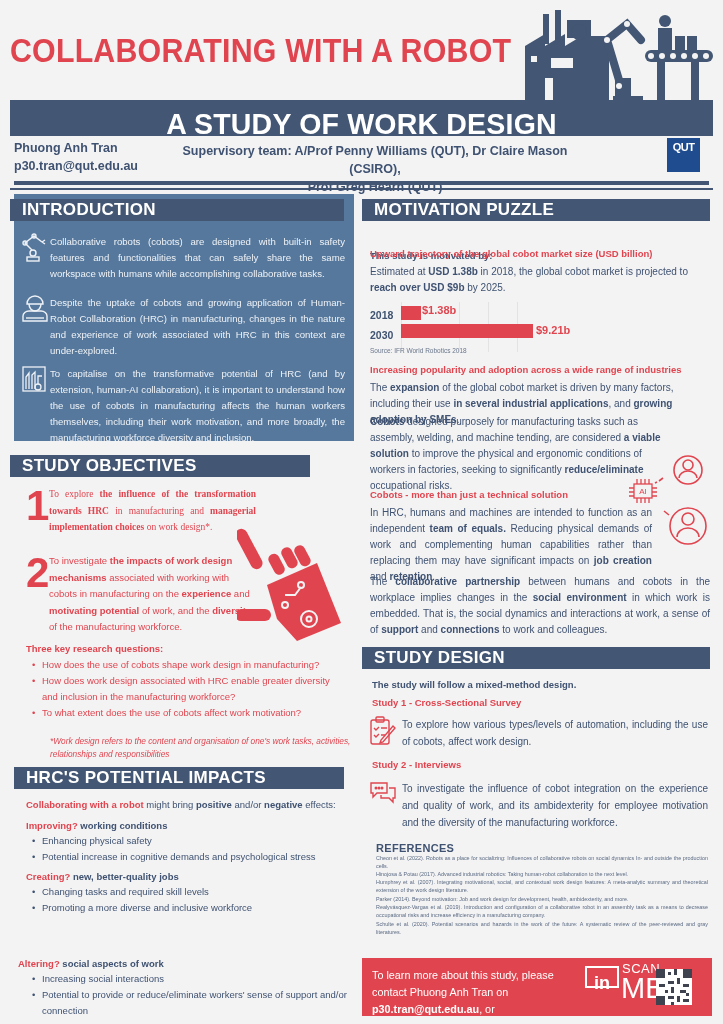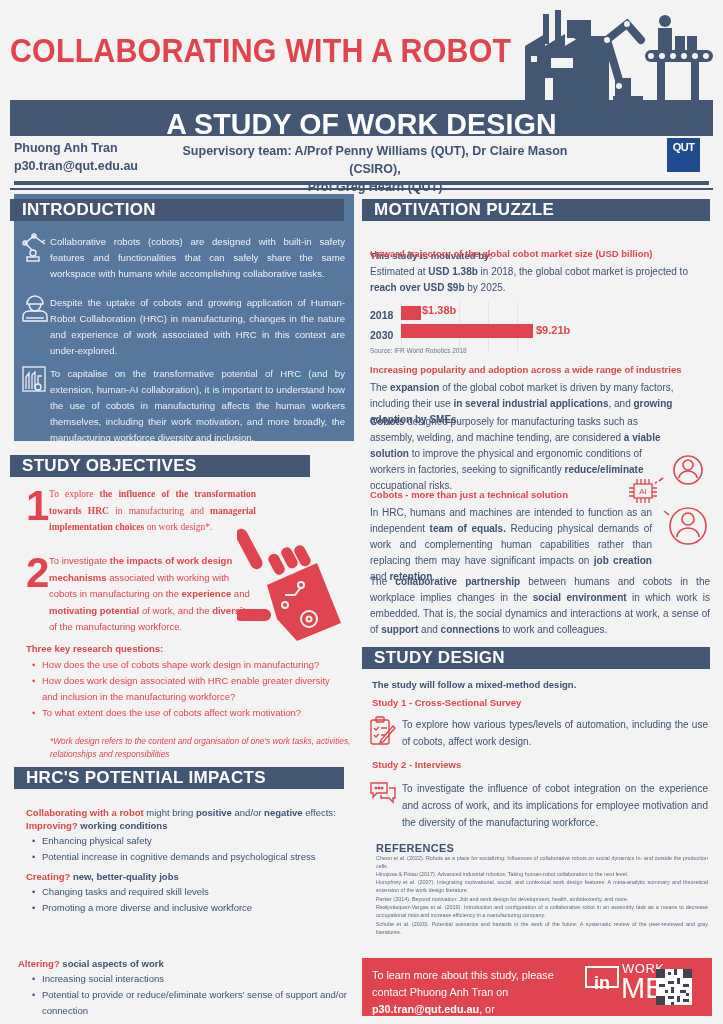--- a/index.html
+++ b/index.html
@@ -173,21 +173,21 @@
 
 <div class="red-h" style="left:26px;top:643px;">Three key research questions:</div>
 <ul class="bullets red" style="left:30px;top:657px;width:318px;">
   <li>How does the use of cobots shape work design in manufacturing?</li>
   <li>How does work design associated with HRC enable greater diversity and inclusion in the manufacturing workforce?</li>
   <li>To what extent does the use of cobots affect work motivation?</li>
 </ul>
 <div class="txt red" style="left:26px;top:735px;width:320px;font-size:8.3px;line-height:13px;font-style:italic;margin-left:24px;">*Work design refers to the content and organisation of one's work tasks, activities, relationships and responsibilities</div>
 
 <div class="sec-head" style="left:14px;top:767px;width:330px;">HRC'S POTENTIAL IMPACTS</div>
-<div class="txt" style="left:26px;top:797px;width:320px;margin-top:8px;"><b class="red">Collaborating with a robot</b><span> might bring </span><b>positive</b><span> and/or </span><b>negative</b><span> effects:</span></div>
+<div class="txt" style="left:26px;top:797px;width:320px;"><b class="red">Collaborating with a robot</b><span> might bring </span><b>positive</b><span> and/or </span><b>negative</b><span> effects:</span></div>
 
 <div class="txt b" style="left:26px;top:818px;"><span class="red">Improving?</span><span> working conditions</span></div>
 <ul class="bullets grey" style="left:30px;top:833px;width:318px;">
   <li>Enhancing physical safety</li>
   <li>Potential increase in cognitive demands and psychological stress</li>
 </ul>
 
 <div class="txt b" style="left:26px;top:869px;"><span class="red">Creating?</span><span> new, better-quality jobs</span></div>
 <ul class="bullets grey just" style="left:30px;top:884px;width:318px;">
   <li>Changing tasks and required skill levels</li>
@@ -261,34 +261,34 @@
 <div class="red-h" style="left:372px;top:759px;">Study 2 - Interviews</div>
 <svg class="abs" style="left:369px;top:780px;width:28px;height:26px;" viewBox="0 0 28 26">
   <g fill="none" stroke="#e0454f" stroke-width="1.4">
     <path d="M2 3 h16 v10 h-10 l-4 4 v-4 h-2 Z"></path>
       <path d="M20 8 h6 v10 h-2 v4 l-4 -4 h-8 v-3"></path>
     <circle cx="7" cy="8" r="0.8"></circle>
       <circle cx="10" cy="8" r="0.8"></circle>
       <circle cx="13" cy="8" r="0.8"></circle>
   </g>
 </svg>
-<div class="txt just" style="left:402px;top:780px;width:306px;font-size:10px;line-height:17px;">To investigate the influence of cobot integration on the experience and across of work, and its implications for employee motivation and the diversity of the manufacturing workforce.</div>
+<div class="txt just" style="left:402px;top:780px;width:306px;font-size:10px;line-height:17px;">To investigate the influence of cobot integration on the experience and quality of work, and its ambidexterity for employee motivation and the diversity of the manufacturing workforce.</div>
 
 <div id="refs-title" class="abs">REFERENCES</div>
 <div class="ref" style="top:855px;">Cheon et al. (2022). Robots as a place for socializing: Influences of collaborative robots on social dynamics In- and outside the production cells.</div>
 <div class="ref" style="top:871px;">Hinojosa &amp; Potau (2017). Advanced industrial robotics: Taking human-robot collaboration to the next level.</div>
 <div class="ref" style="top:879px;">Humphrey et al. (2007). Integrating motivational, social, and contextual work design features: A meta-analytic summary and theoretical extension of the work design literature.</div>
 <div class="ref" style="top:896px;">Parker (2014). Beyond motivation: Job and work design for development, health, ambidexterity, and more.</div>
 <div class="ref" style="top:904px;">Realyvásquez-Vargas et al. (2019). Introduction and configuration of a collaborative robot in an assembly task as a means to decrease occupational risks and increase efficiency in a manufacturing company.</div>
 <div class="ref" style="top:921px;">Schulte et al. (2020). Potential scenarios and hazards in the work of the future: A systematic review of the peer-reviewed and gray literatures.</div>
 
 <div id="contact-box" class="abs"></div>
 <div id="contact-text" class="abs"><span>To learn more about this study, please contact Phuong Anh Tran on </span><b>p30.tran@qut.edu.au</b><span>, or</span></div>
 <div class="abs" style="left:585px;top:966px;width:34px;height:22px;border:2px solid #fff;border-radius:0;color:#fff;font-weight:bold;font-size:18px;text-align:center;line-height:30px;">in</div>
-<div class="abs" style="left:622px;top:962px;color:#fff;font-size:13px;line-height:13px;letter-spacing:0.5px;">WORK</div>
+<div class="abs" style="left:622px;top:962px;color:#fff;font-size:13px;line-height:13px;letter-spacing:0.5px;">SCAN</div>
 <div class="abs" style="left:621px;top:973px;color:#fff;font-size:29px;line-height:30px;">ME</div>
 <svg class="abs" style="left:656px;top:968px;width:36px;height:38px;" viewBox="0 0 12 12" shape-rendering="crispEdges">
   <rect width="12" height="12" fill="#ffffff"></rect>
   <g fill="#3f4350">
     <rect x="0" y="0" width="3" height="3"></rect>
       <rect x="9" y="0" width="3" height="3"></rect>
       <rect x="0" y="9" width="3" height="3"></rect>
     <rect x="4" y="1" width="1" height="1"></rect>
       <rect x="6" y="0" width="1" height="2"></rect>
       <rect x="4" y="4" width="2" height="1"></rect>

